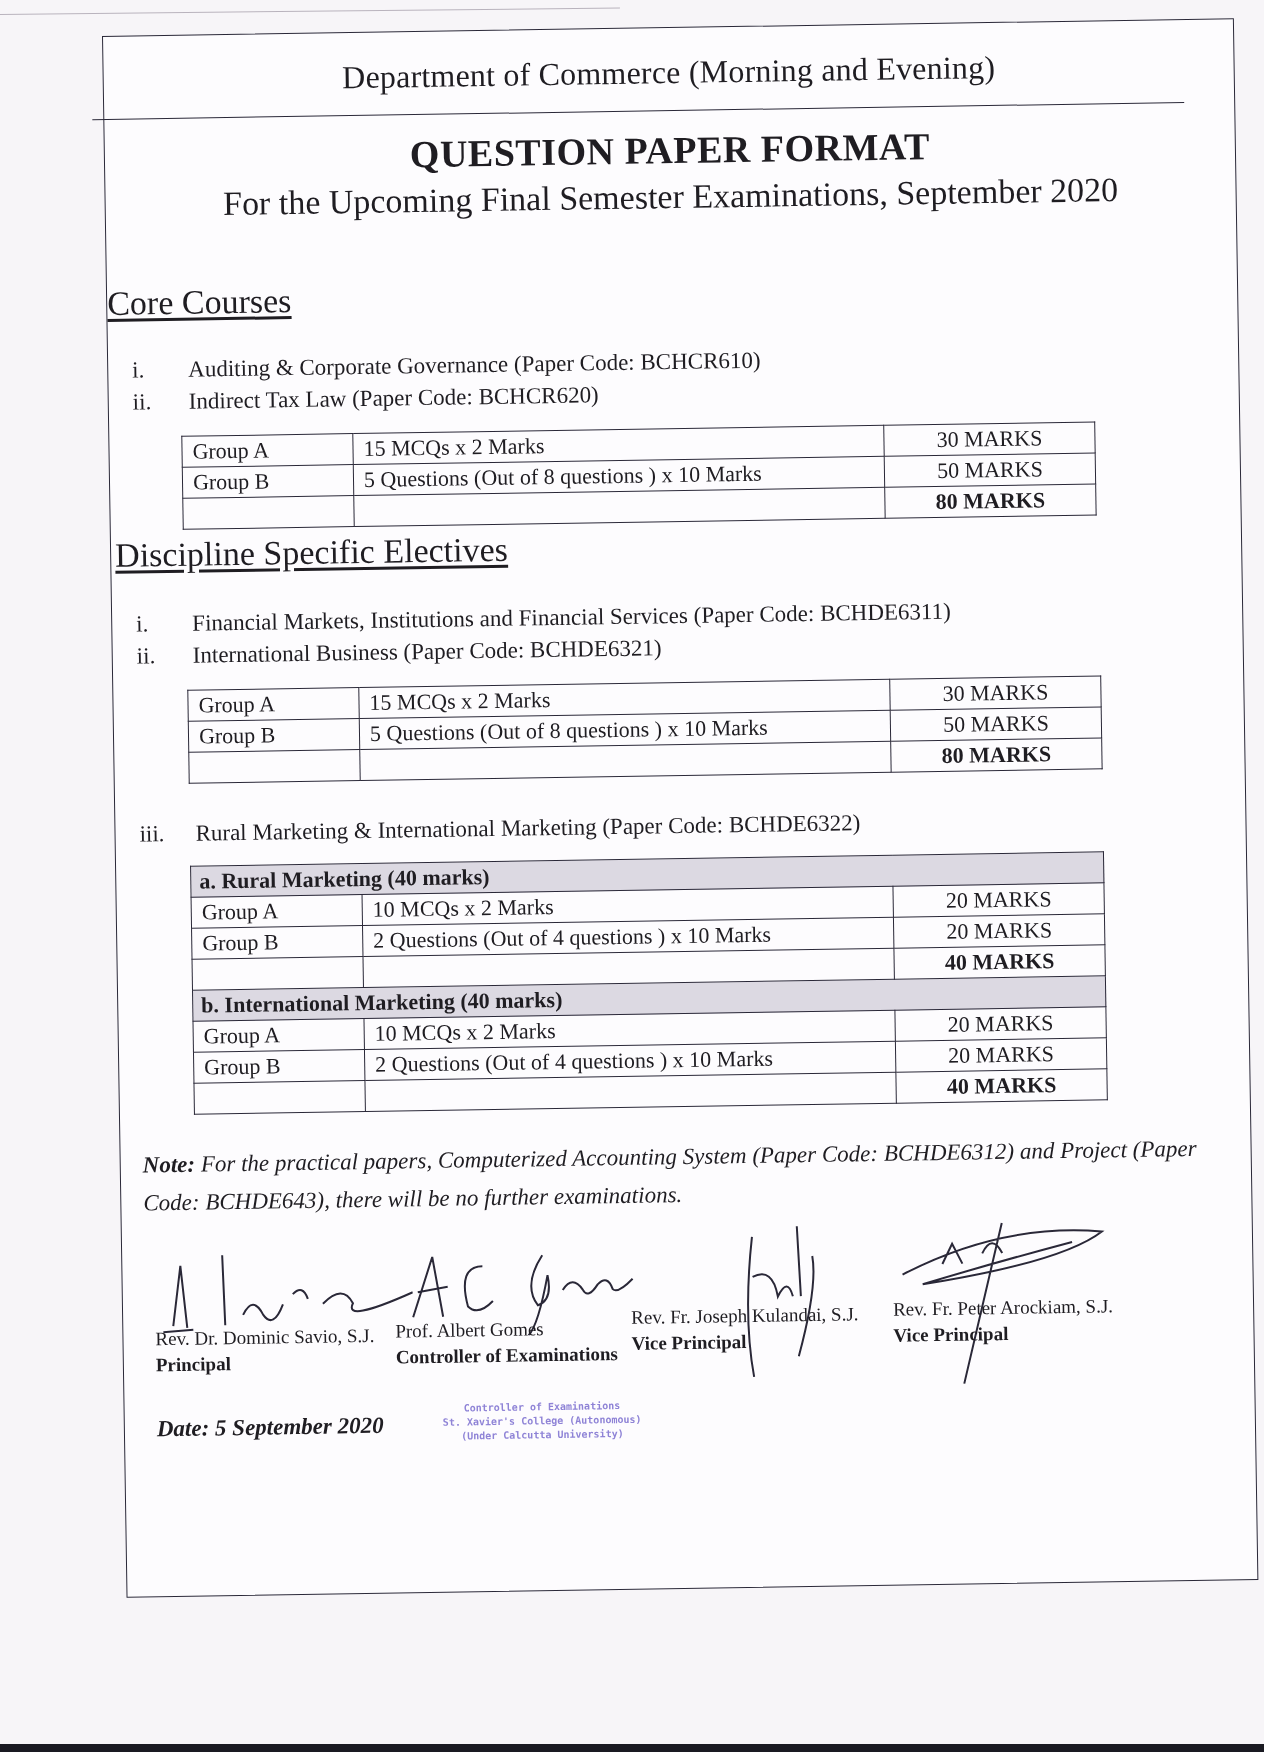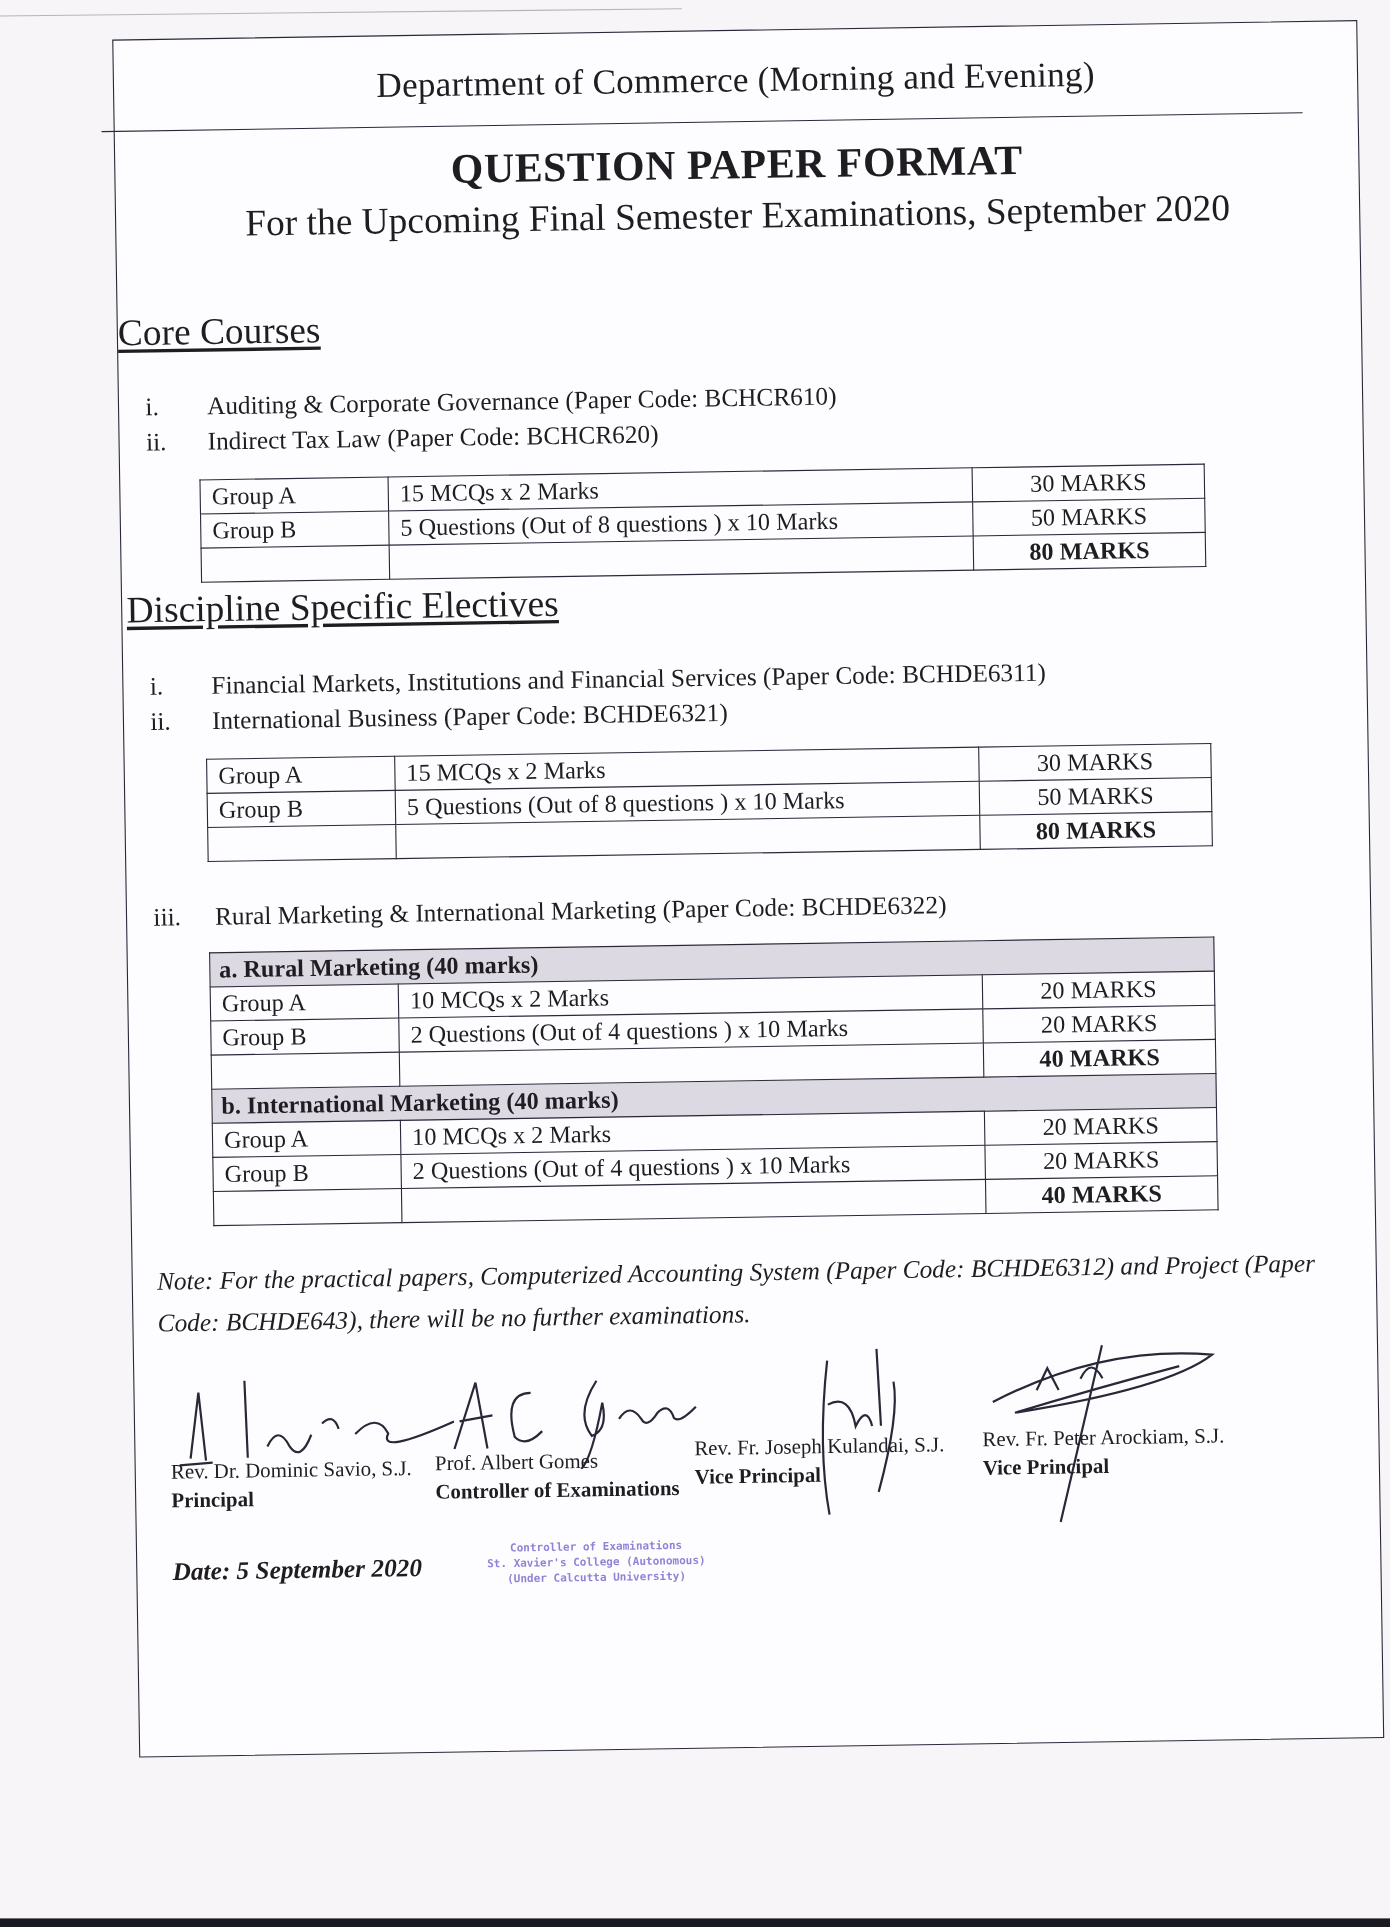--- a/index.html
+++ b/index.html
@@ -44,21 +44,21 @@
   }
   table.marks td { border: 1.5px solid #2a2838; padding: 0 10px; height: 30px; vertical-align: middle; }
   td.grp { width: 150px; }
   td.desc { width: 510px; }
   td.mk { width: 190px; text-align: center; }
   td.mk.total { font-weight: bold; }
   tr.subhead td { background: #dcd9e2; font-weight: bold; padding-left: 8px; }
   .note {
     position: absolute; left: 22px; top: 1110px; width: 1090px; font-size: 23px; font-style: italic; line-height: 38px;
   }
-  .note b { font-weight: normal; }
+  .note b { font-weight: bold; }
   .sig { position: absolute; font-size: 19px; line-height: 26px; }
   .sig .role { font-weight: bold; }
   .sig-mark { position: absolute; }
   .date { position: absolute; left: 32px; top: 1380px; font-size: 23px; font-style: italic; font-weight: bold; }
   .stamp {
     position: absolute; left: 318px; top: 1370px; text-align: center; color: #7c6fd0;
     font-family: "DejaVu Sans Mono", monospace; font-size: 10px; font-weight: bold; line-height: 14px; opacity: 0.85;
   }
 </style>
 </head>

